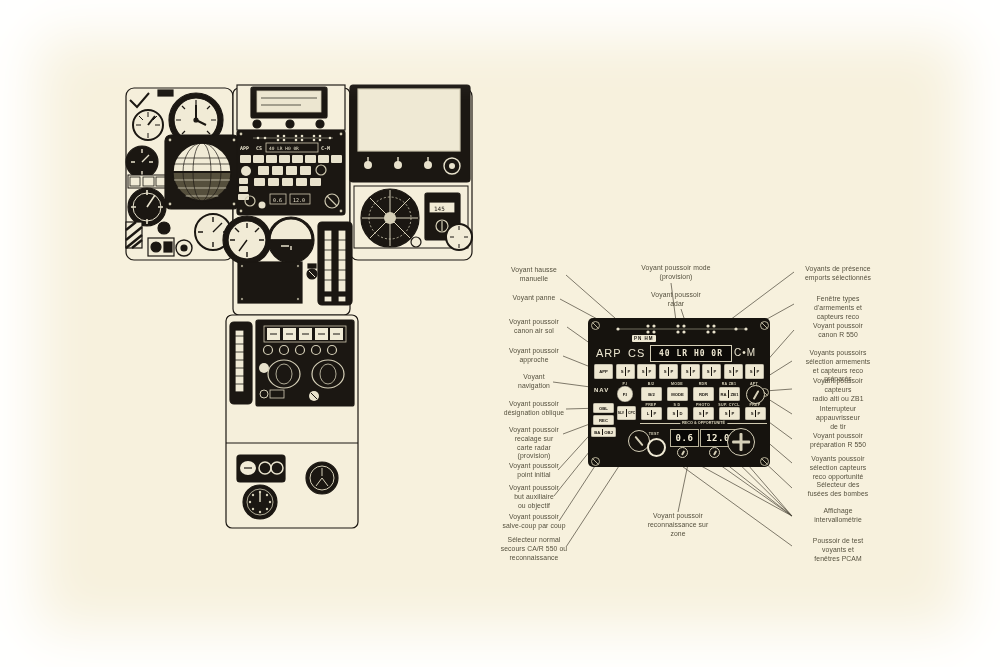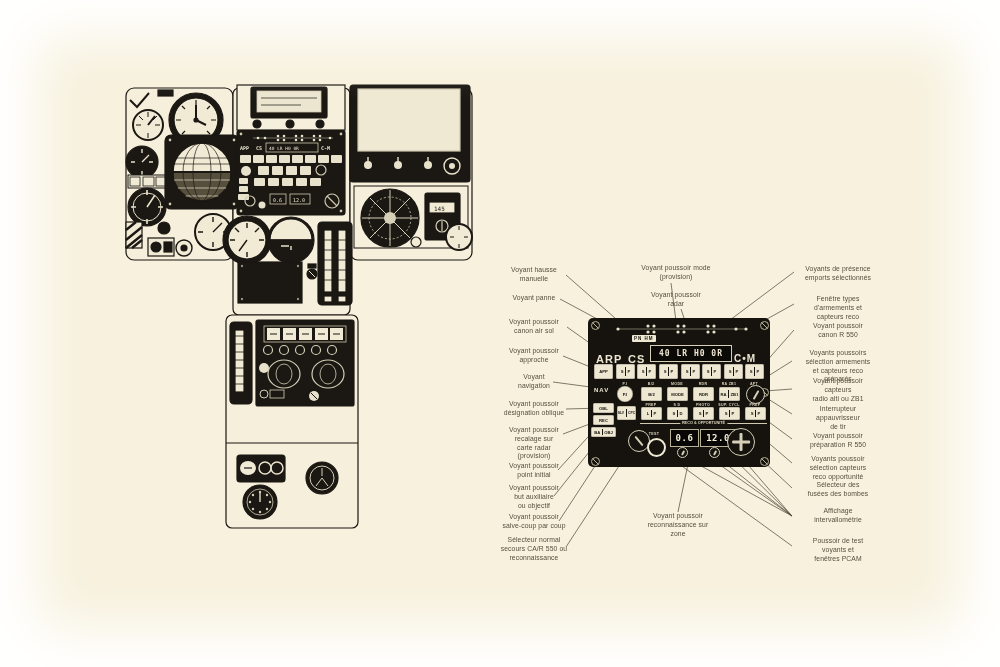--- a/index.html
+++ b/index.html
@@ -10,21 +10,21 @@
             box-shadow:inset 0 0 55px 38px #ffffff;}
   svg text{font-family:"DejaVu Sans Mono",monospace;}
 
   
   .panel{position:absolute;left:588px;top:318px;width:182px;height:149px;
          background:#16130e;border-radius:5px;z-index:10;}
   .screw{position:absolute;width:7px;height:7px;border-radius:50%;border:1px solid #b9b39a;
          background:linear-gradient(45deg,#16130e 44%,#b9b39a 44% 56%,#16130e 56%);}
   .tag{position:absolute;left:44px;top:17px;background:#eee8d2;color:#17130d;
        font-size:4.5px;font-weight:bold;padding:1px 2px;letter-spacing:1px;border-radius:1px;}
-  .brand{position:absolute;top:35px;color:#ece6d0;font-weight:bold;font-size:11px;letter-spacing:1px;}
+  .brand{position:absolute;top:29px;color:#ece6d0;font-weight:normal;font-size:11px;letter-spacing:1px;}
   .winbox{position:absolute;left:62px;top:27px;width:80px;height:15px;border:1.2px solid #d6d0b8;
           background:#0c0a07;color:#ece6d0;display:flex;align-items:center;justify-content:center;
           font:bold 8px "DejaVu Sans Mono",monospace;letter-spacing:1px;white-space:nowrap;}
   .btn{position:absolute;background:#eee8d2;border-radius:1.5px;color:#17130d;
        display:flex;align-items:center;justify-content:center;font-weight:bold;font-size:4.2px;
        box-shadow:inset 0 0 0 0.6px rgba(0,0,0,0.35);}
   .split i{width:1px;height:60%;background:#17130d;margin:0 1.5px;}
   .cap{position:absolute;font-size:3.6px;font-weight:bold;color:#d6d0b8;
        transform:translateX(-50%);letter-spacing:0.3px;white-space:nowrap;}
   .navlbl{position:absolute;left:6px;top:69px;color:#ece6d0;font-weight:bold;font-size:6px;letter-spacing:1px;}

